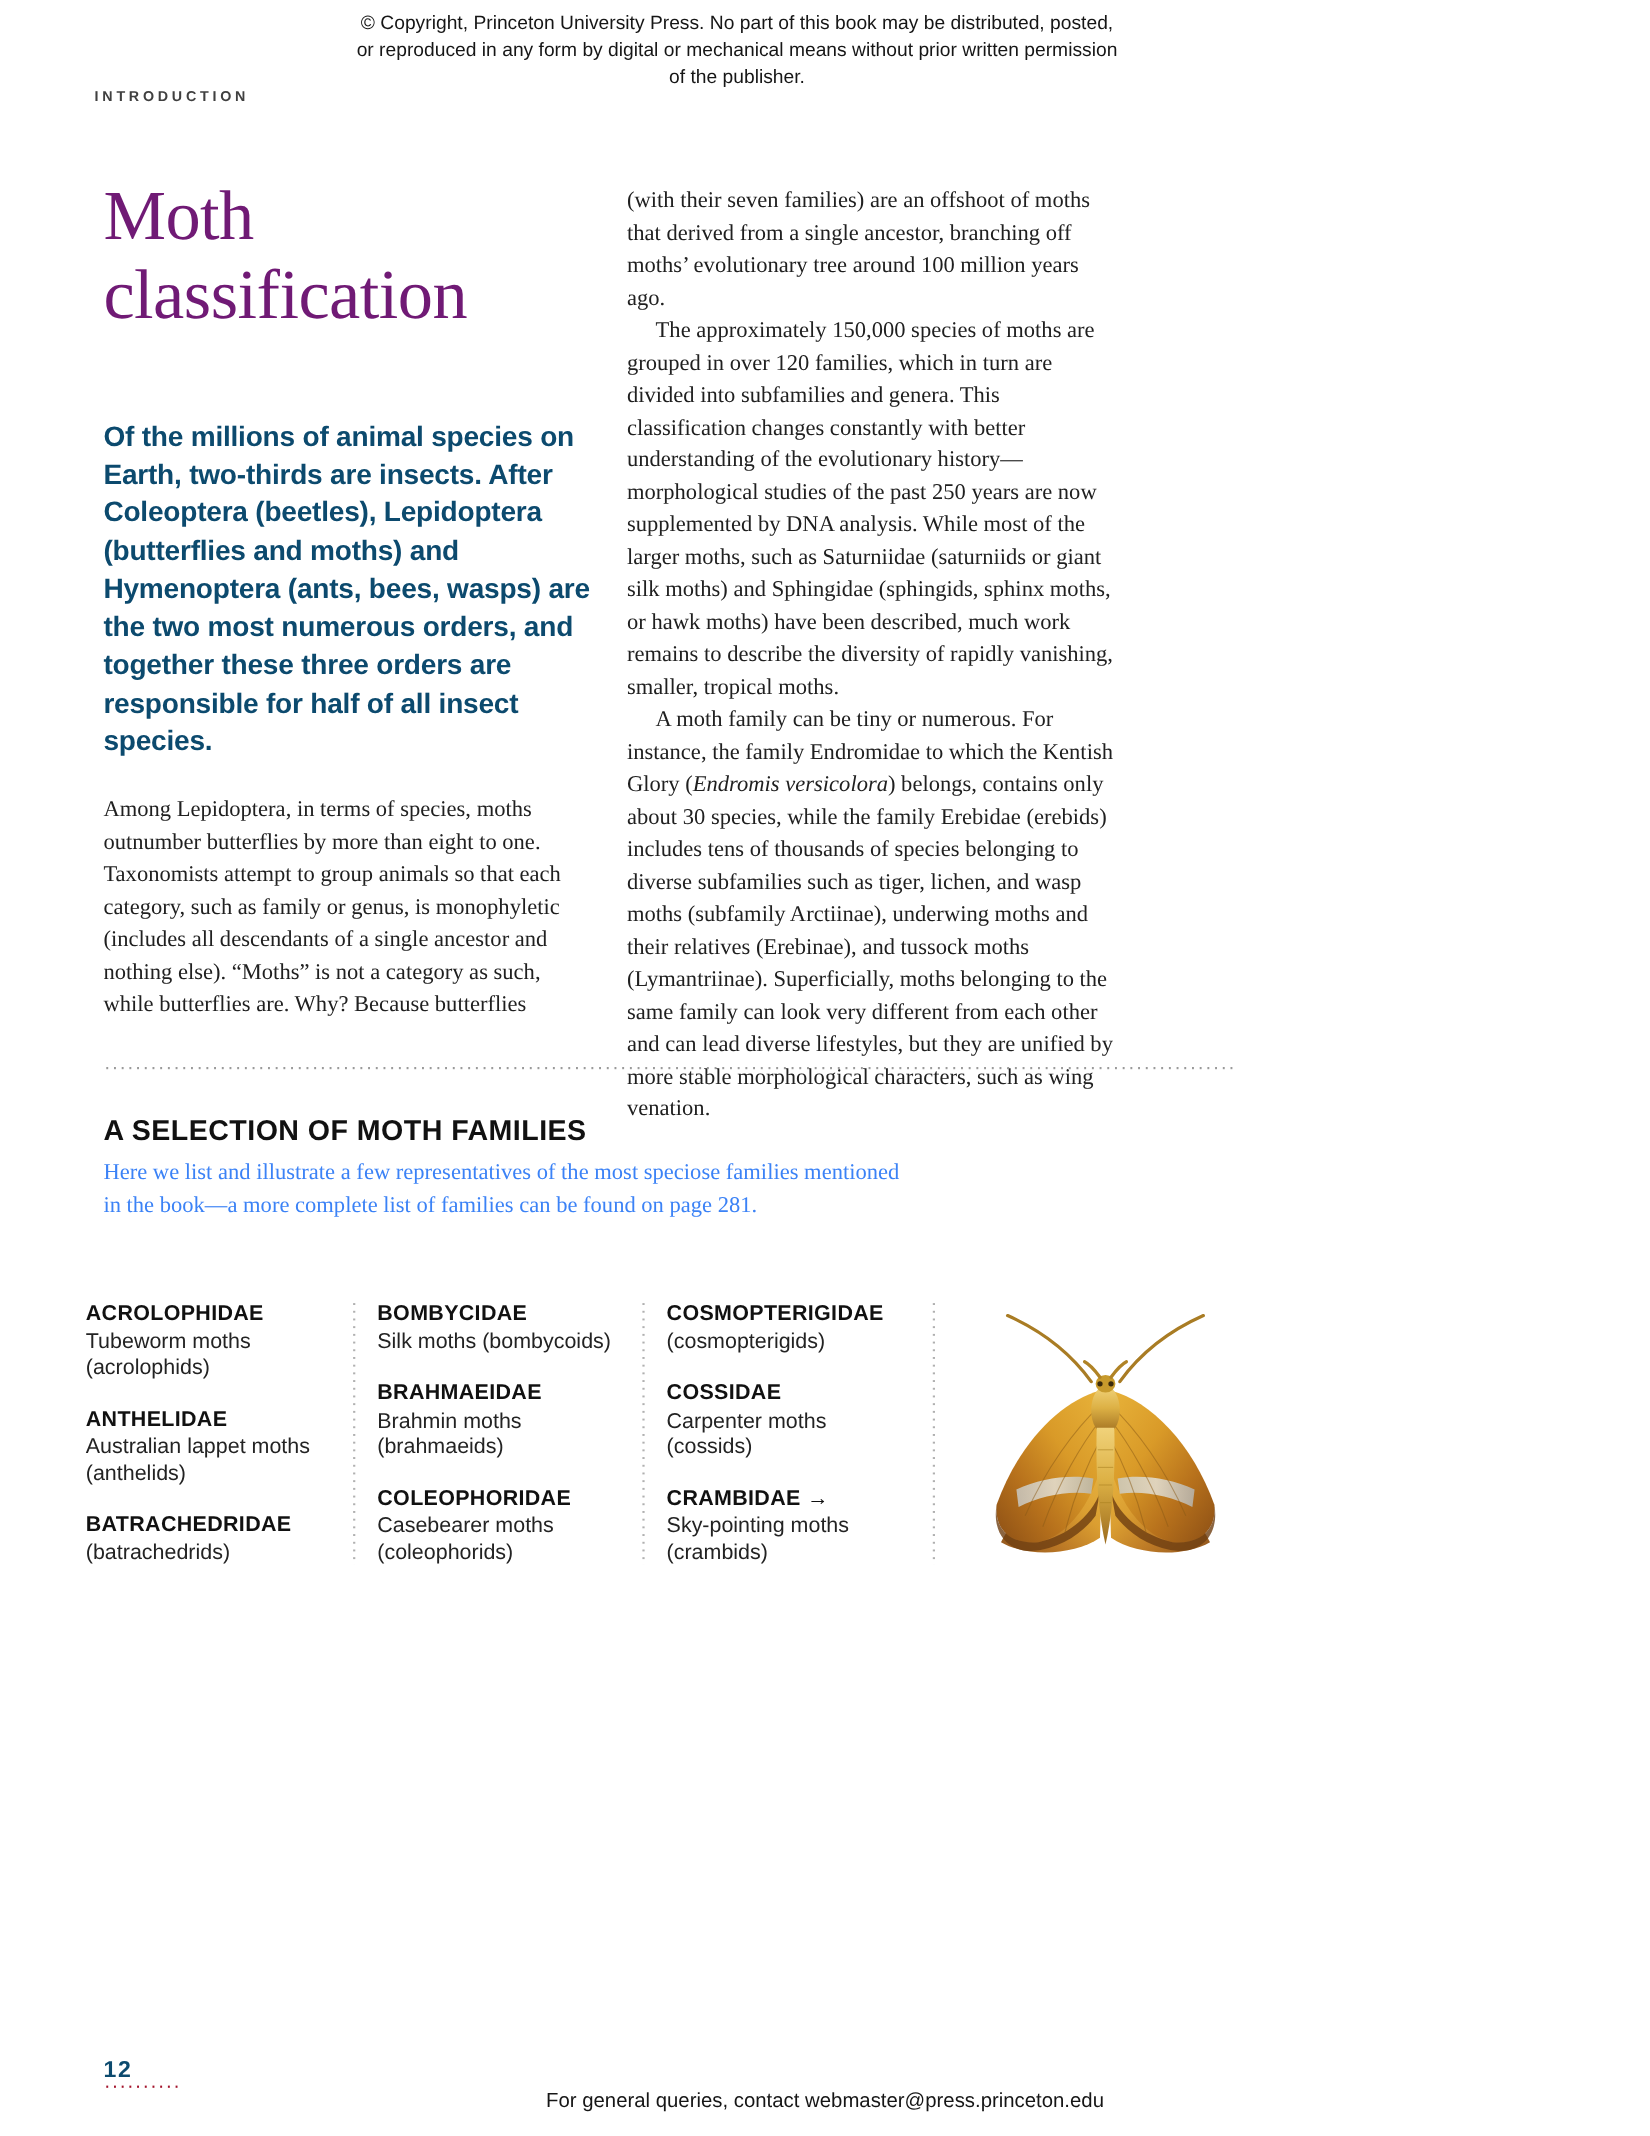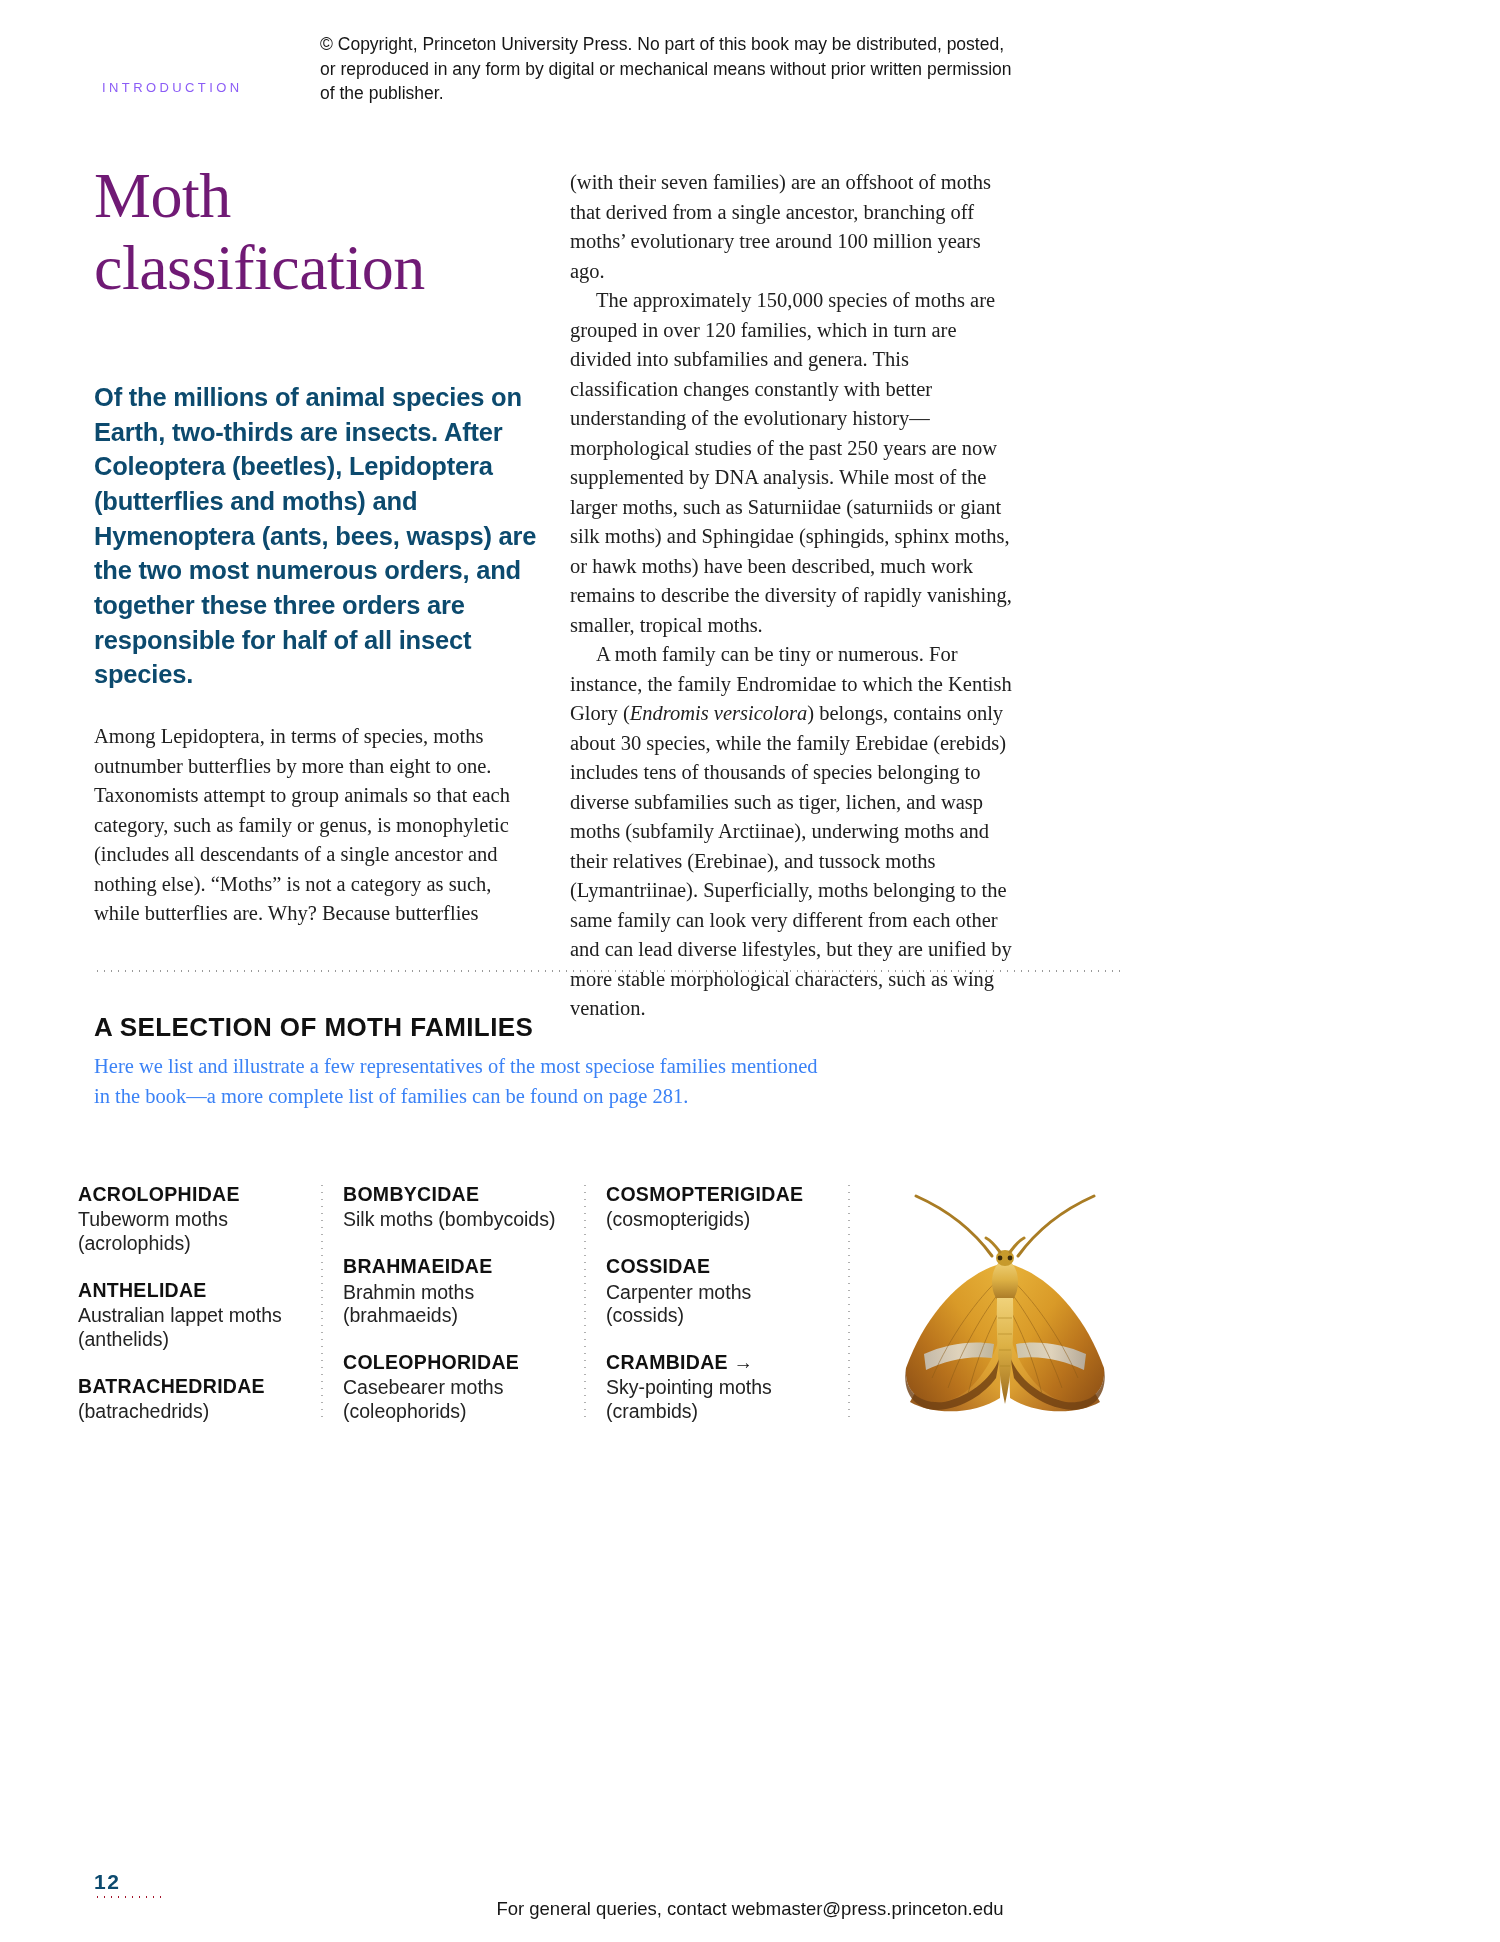--- a/index.html
+++ b/index.html
@@ -14,33 +14,32 @@
   }
   .page { position:absolute; inset:0; }
 
   
   .copyright {
     position:absolute;
     left:320px; top:8px; width:700px;
     font-family:"Liberation Sans", sans-serif;
     font-size:17.5px; line-height:1.40;
     color:#161616;
-    text-align:left;
-    margin-top:24px;
+    text-align:center;
   }
 
   
   .running-head {
     position:absolute;
-    left:102px; top:80px;
+    left:86px; top:80px;
     font-family:"Liberation Sans", sans-serif;
     font-size:13px;
     letter-spacing:3.4px;
-    font-weight:400;
-    color:#8b5cf6;
+    font-weight:700;
+    color:#404040;
   }
 
   
   .col-left  { position:absolute; left:94px;  top:160px; width:448px; }
   .col-right { position:absolute; left:570px; top:168px; width:450px; }
 
   .title {
     font-family:"Liberation Serif", serif;
     font-weight:400;
     font-size:64px;

